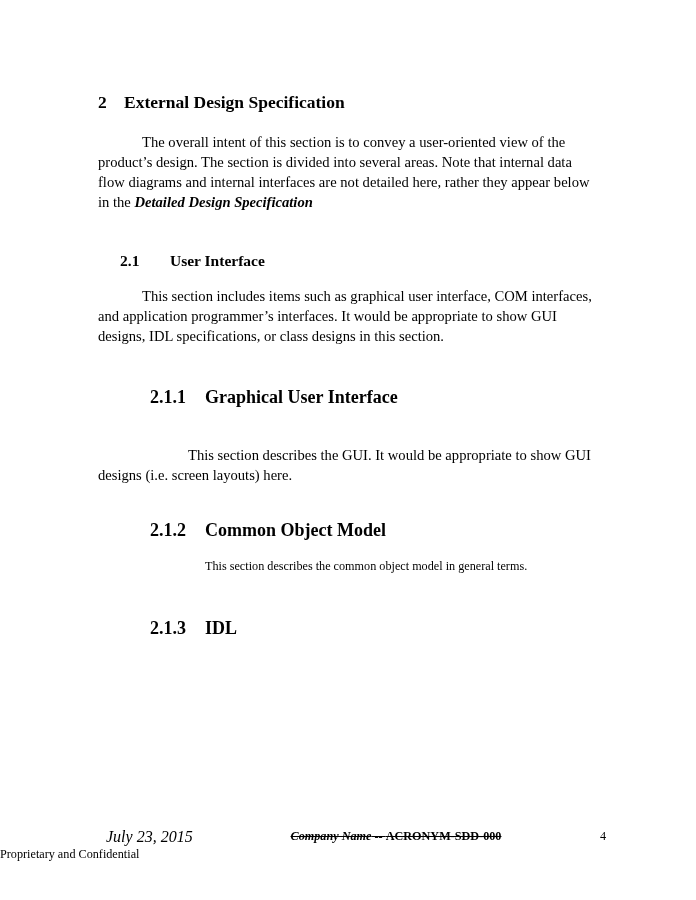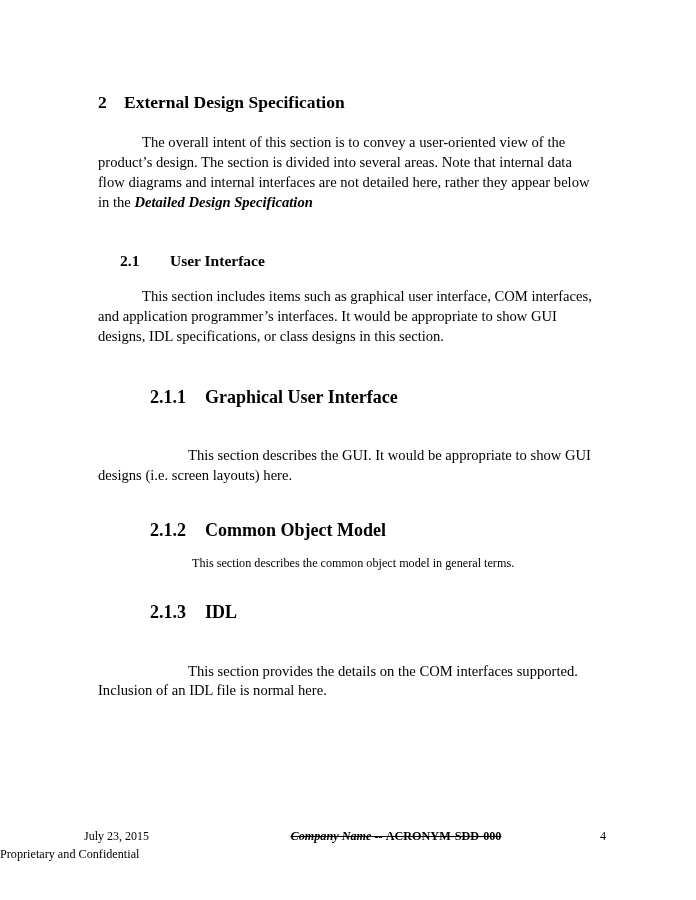--- a/index.html
+++ b/index.html
@@ -74,21 +74,21 @@
     line-height: 1.36;
     margin: 0;
     text-align: left;
   }
   .p.indent-1 { text-indent: 44px; }
   .p.indent-2 { text-indent: 90px; margin-top: 38px; }
 
   .p-small {
     font-size: 12.2px;
     line-height: 1.36;
-    margin: 4px;
+    margin: 17px;
     text-indent: 90px;
   }
 
   .bi { font-weight: bold; font-style: italic; }
   .gap-md { height: 26px; }
   .gap-lg { height: 34px; }
   .gap-xl { height: 40px; }
 
   
   .footer {
@@ -97,25 +97,26 @@
     top: 828px;
     width: 696px;
     height: 48px;
   }
   .footer-row {
     position: relative;
     height: 17px;
   }
   .footer-date {
     position: absolute;
-    left: 84px;
-    top: 0;
-    font-size: 12px;
+    left: 106px;
+    top: 0;
+    font-size: 16px;
     line-height: 17px;
     white-space: nowrap;
+    font-style: italic;
   }
   .footer-center {
     position: absolute;
     left: 0;
     top: 0;
     width: 696px;
     text-align: center;
     font-size: 12.2px;
     line-height: 17px;
     padding-left: 48px;
@@ -189,21 +190,20 @@
 
     <p class="p-small">This section describes the common object model in general terms.</p>
 
     <div class="gap-md"></div>
 
     <h3 class="h3">
       <span class="num">2.1.3</span>
       <span>IDL</span>
     </h3>
 
-    <p class="p indent-2">This section provides the details on the COM interfaces supported. Inclusion of an IDL file is normal here.</p>
 
   </div>
 
   <div class="footer">
     <div class="footer-row">
       <span class="footer-date">July 23, 2015</span>
       <span class="footer-center"><span class="footer-strike"><span class="footer-company">Company Name</span><span> -- </span><span class="footer-acronym">ACRONYM-SDD-000</span></span></span>
       <span class="footer-page">4</span>
     </div>
     <div class="footer-conf">Proprietary and Confidential</div>

